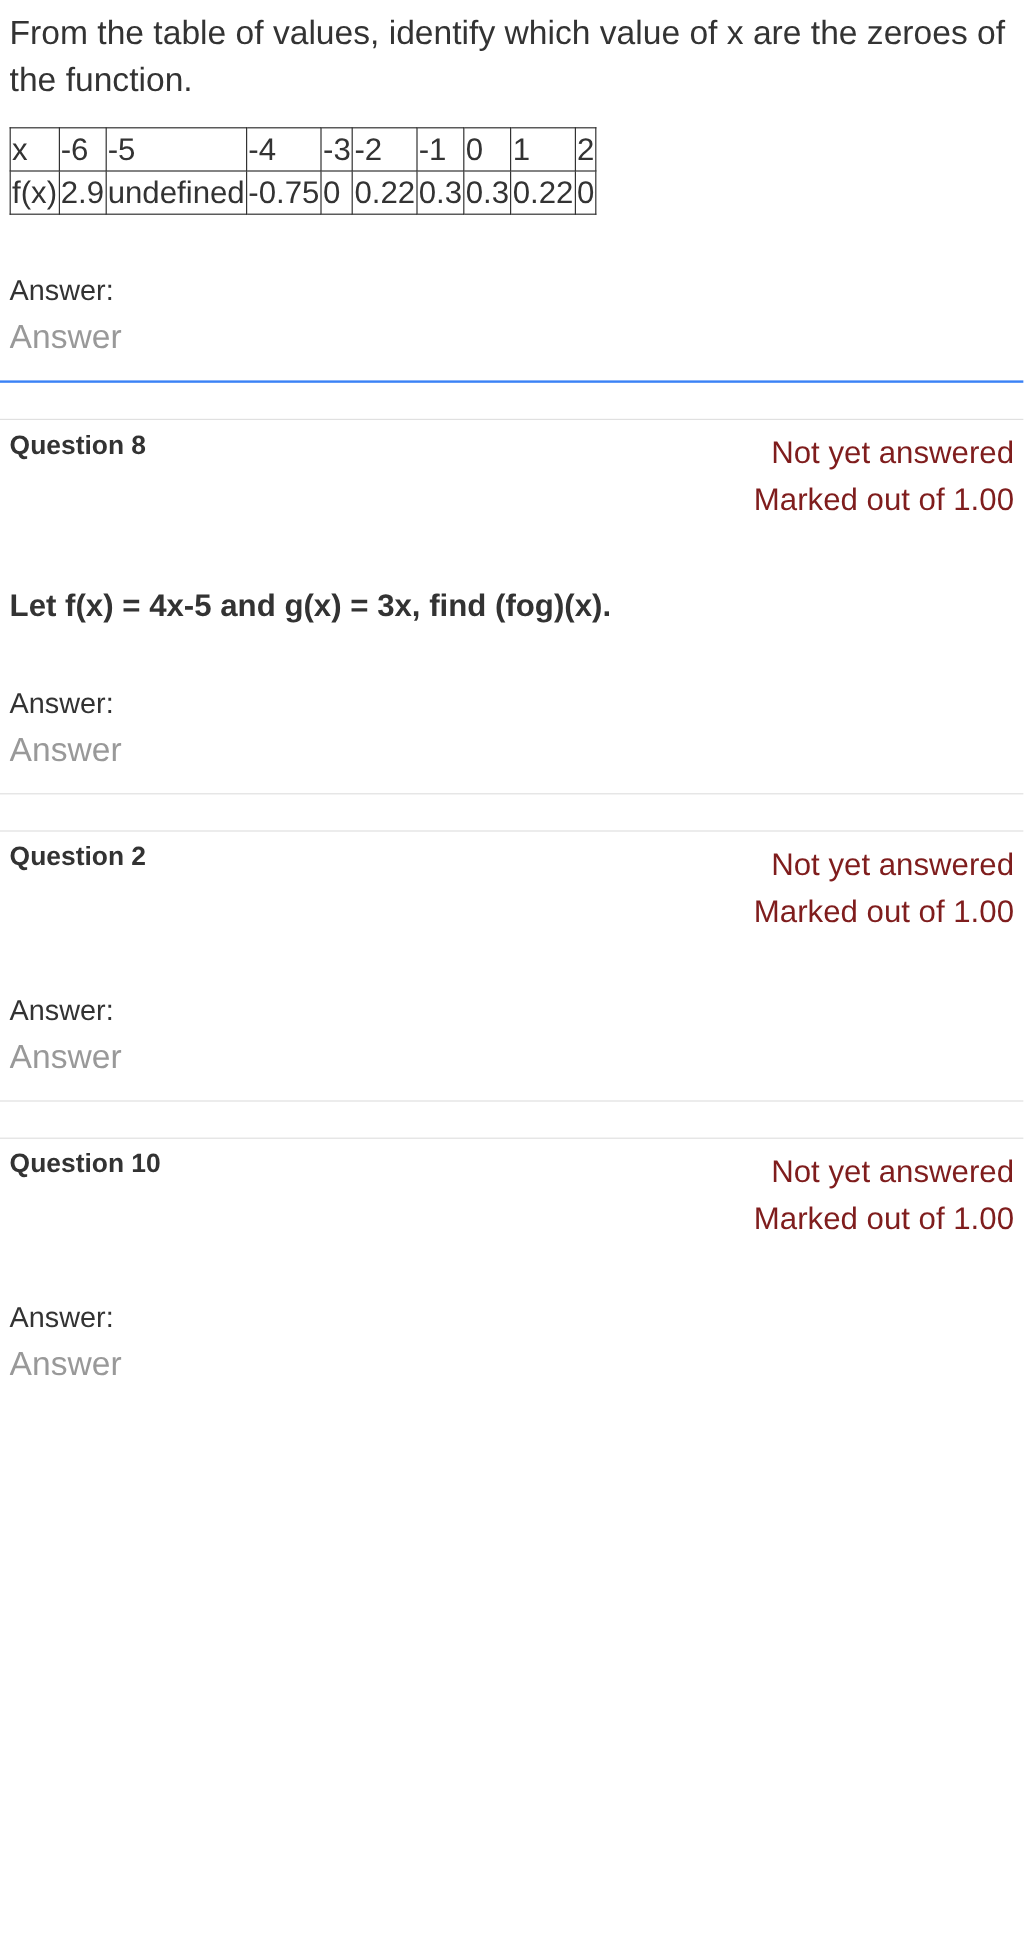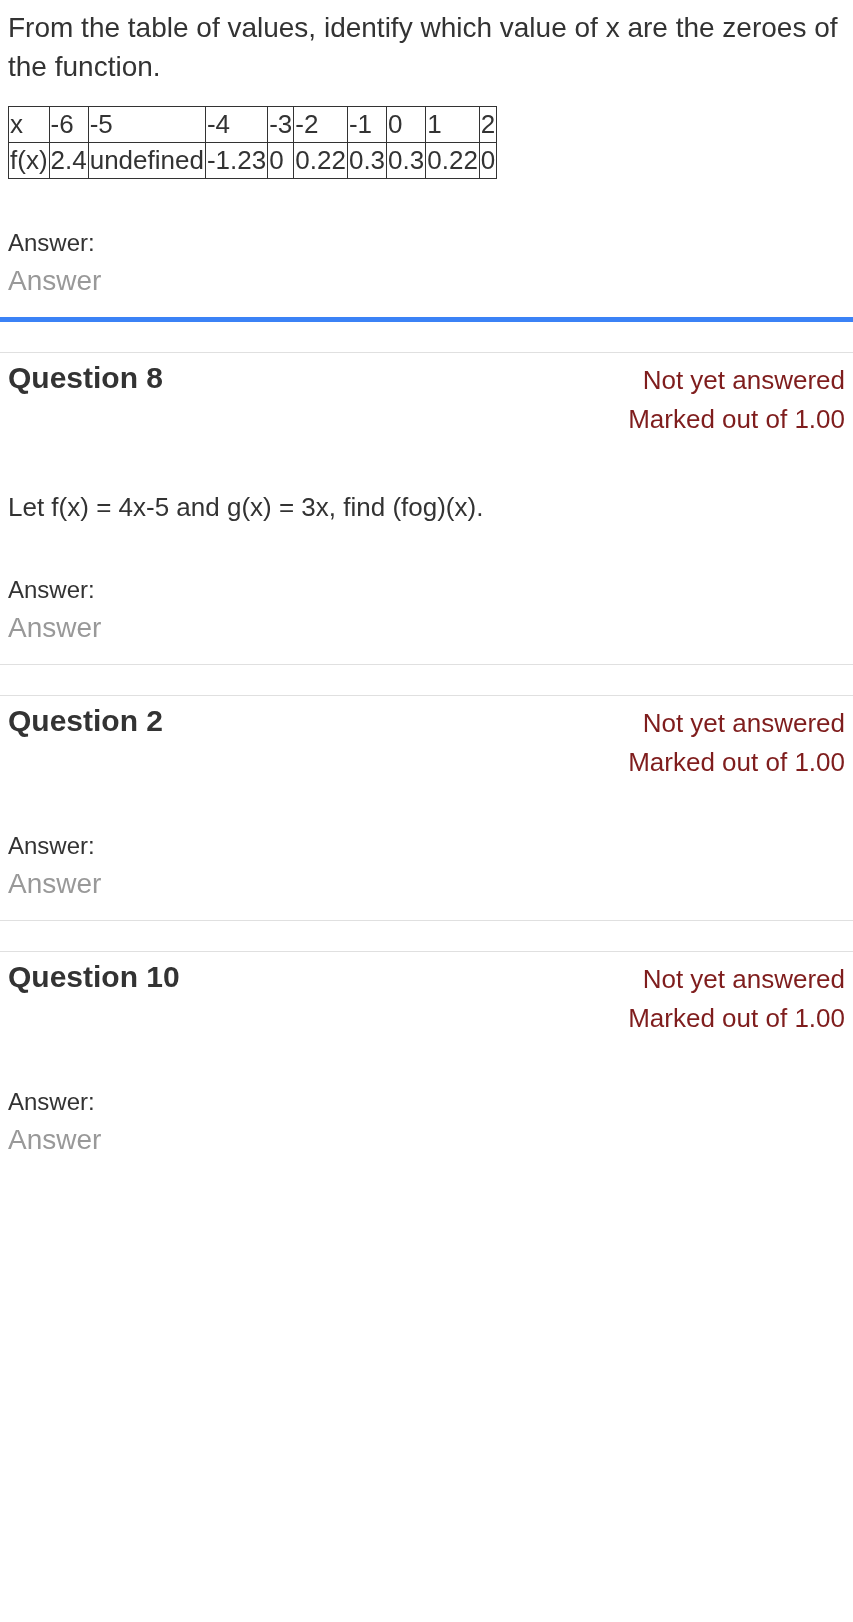--- a/index.html
+++ b/index.html
@@ -21,35 +21,36 @@
       border-top: 1px solid #e0e0e0;
       margin-top: 30px;
     }
     .question-header {
       display: flex;
       justify-content: space-between;
       align-items: flex-start;
       margin-bottom: 50px;
     }
     .question-title {
-      font-size: 30px;
+      font-size: 22px;
       font-weight: 600;
       color: #333;
     }
     .question-meta {
       text-align: right;
       font-size: 26px;
       color: #7f1d1d;
       line-height: 1.5;
     }
     .question-text {
       font-size: 26px;
       color: #333;
       line-height: 1.4;
       margin-bottom: 50px;
+      font-weight: bold;
     }
     .question-text-large {
       font-size: 28px;
       color: #333;
       line-height: 1.4;
       margin-bottom: 20px;
     }
     table.data-table {
       border-collapse: collapse;
       margin-bottom: 50px;
@@ -73,21 +74,21 @@
       width: 100%;
       outline: none;
       background: transparent;
       font-family: Liberation Sans, sans-serif;
     }
     .answer-input::placeholder {
       color: #999;
     }
     .intro-block {
       padding: 8px 8px 20px 8px;
-      border-bottom: 5px solid #3b82f6;
+      border-bottom: 2px solid #3b82f6;
     }
   </style>
 </head>
 <body>
 
 <div class="intro-block">
   <div class="question-text-large">From the table of values, identify which value of x are the zeroes of the function.</div>
   <table class="data-table">
     <tbody>
         <tr>
@@ -97,23 +98,23 @@
       <td>-4</td>
       <td>-3</td>
       <td>-2</td>
       <td>-1</td>
       <td>0</td>
       <td>1</td>
       <td>2</td>
     </tr>
     <tr>
       <td>f(x)</td>
-      <td>2.4</td>
+      <td>2.9</td>
       <td>undefined</td>
-      <td>-1.23</td>
+      <td>-0.75</td>
       <td>0</td>
       <td>0.22</td>
       <td>0.3</td>
       <td>0.3</td>
       <td>0.22</td>
       <td>0</td>
     </tr>
   </tbody>
     </table>
   <div class="answer-label">Answer:</div>

